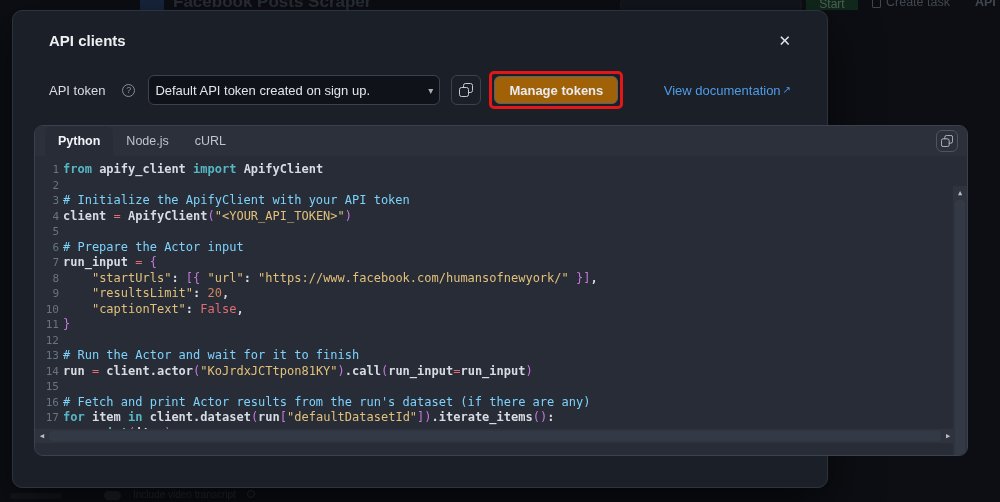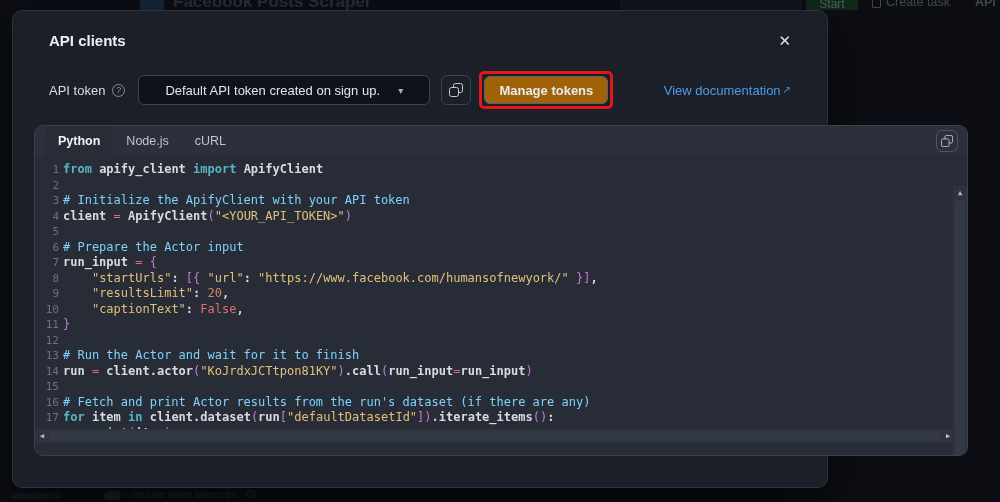--- a/index.html
+++ b/index.html
@@ -27,25 +27,25 @@
   
   .modal { position:absolute; left:12px; top:10px; width:816px; height:478px;
            background:#1b1f28; border:1px solid #2d333e; border-radius:10px;
            box-shadow:0 18px 50px rgba(0,0,0,0.6); }
   .modal-header { display:flex; justify-content:space-between; align-items:center; padding:20px 34px 0 36px; }
   .modal-title { font-size:15px; font-weight:bold; color:#edeff2; }
   .close-btn { color:#dfe3e8; font-size:15px; cursor:pointer; line-height:1; padding:2px; }
 
   
   .token-row { display:flex; align-items:center; margin:25px 36px 0 36px; height:30px; }
-  .token-label { font-size:13px; color:#d9dce1; display:flex; align-items:center; gap:7px; }
+  .token-label { font-size:13px; color:#d9dce1; display:flex; align-items:center; gap:17px; }
   .help-icon { width:13px; height:13px; border:1px solid #878d97; border-radius:50%; color:#878d97;
                font-size:9px; display:inline-flex; align-items:center; justify-content:center; }
   .token-select { margin-left:13px; width:292px; height:30px; background:#0f1219; border:1px solid #3c434f;
-                  border-radius:6px; display:flex; align-items:center; padding:0 26px; cursor:pointer; }
+                  border-radius:6px; display:flex; align-items:center; padding:0 6px; cursor:pointer; }
   .token-select-value { font-size:13px; color:#e2e5ea; flex:1; white-space:nowrap; overflow:hidden; }
   .chevron { color:#aab0ba; font-size:10px; margin-left:8px; }
   .icon-btn { width:30px; height:30px; margin-left:11px; background:transparent; border:1px solid #3c434f;
               border-radius:6px; display:flex; align-items:center; justify-content:center; cursor:pointer; }
   .redbox { margin-left:8px; border:3px solid #e21717; border-radius:5px; padding:2px; }
   .manage-btn { height:28px; padding:0 14px; background:#a16207; border:1px solid #5a6170; border-radius:6px;
                 color:#e8ebef; font-size:13px; font-weight:bold; cursor:pointer; font-family:"Liberation Sans",sans-serif; }
   .doc-link { margin-left:auto; font-size:13px; color:#4f9ce8; cursor:pointer; white-space:nowrap; }
   .doc-link .ext { font-size:10px; position:relative; top:-2px; margin-left:2px; }
 

